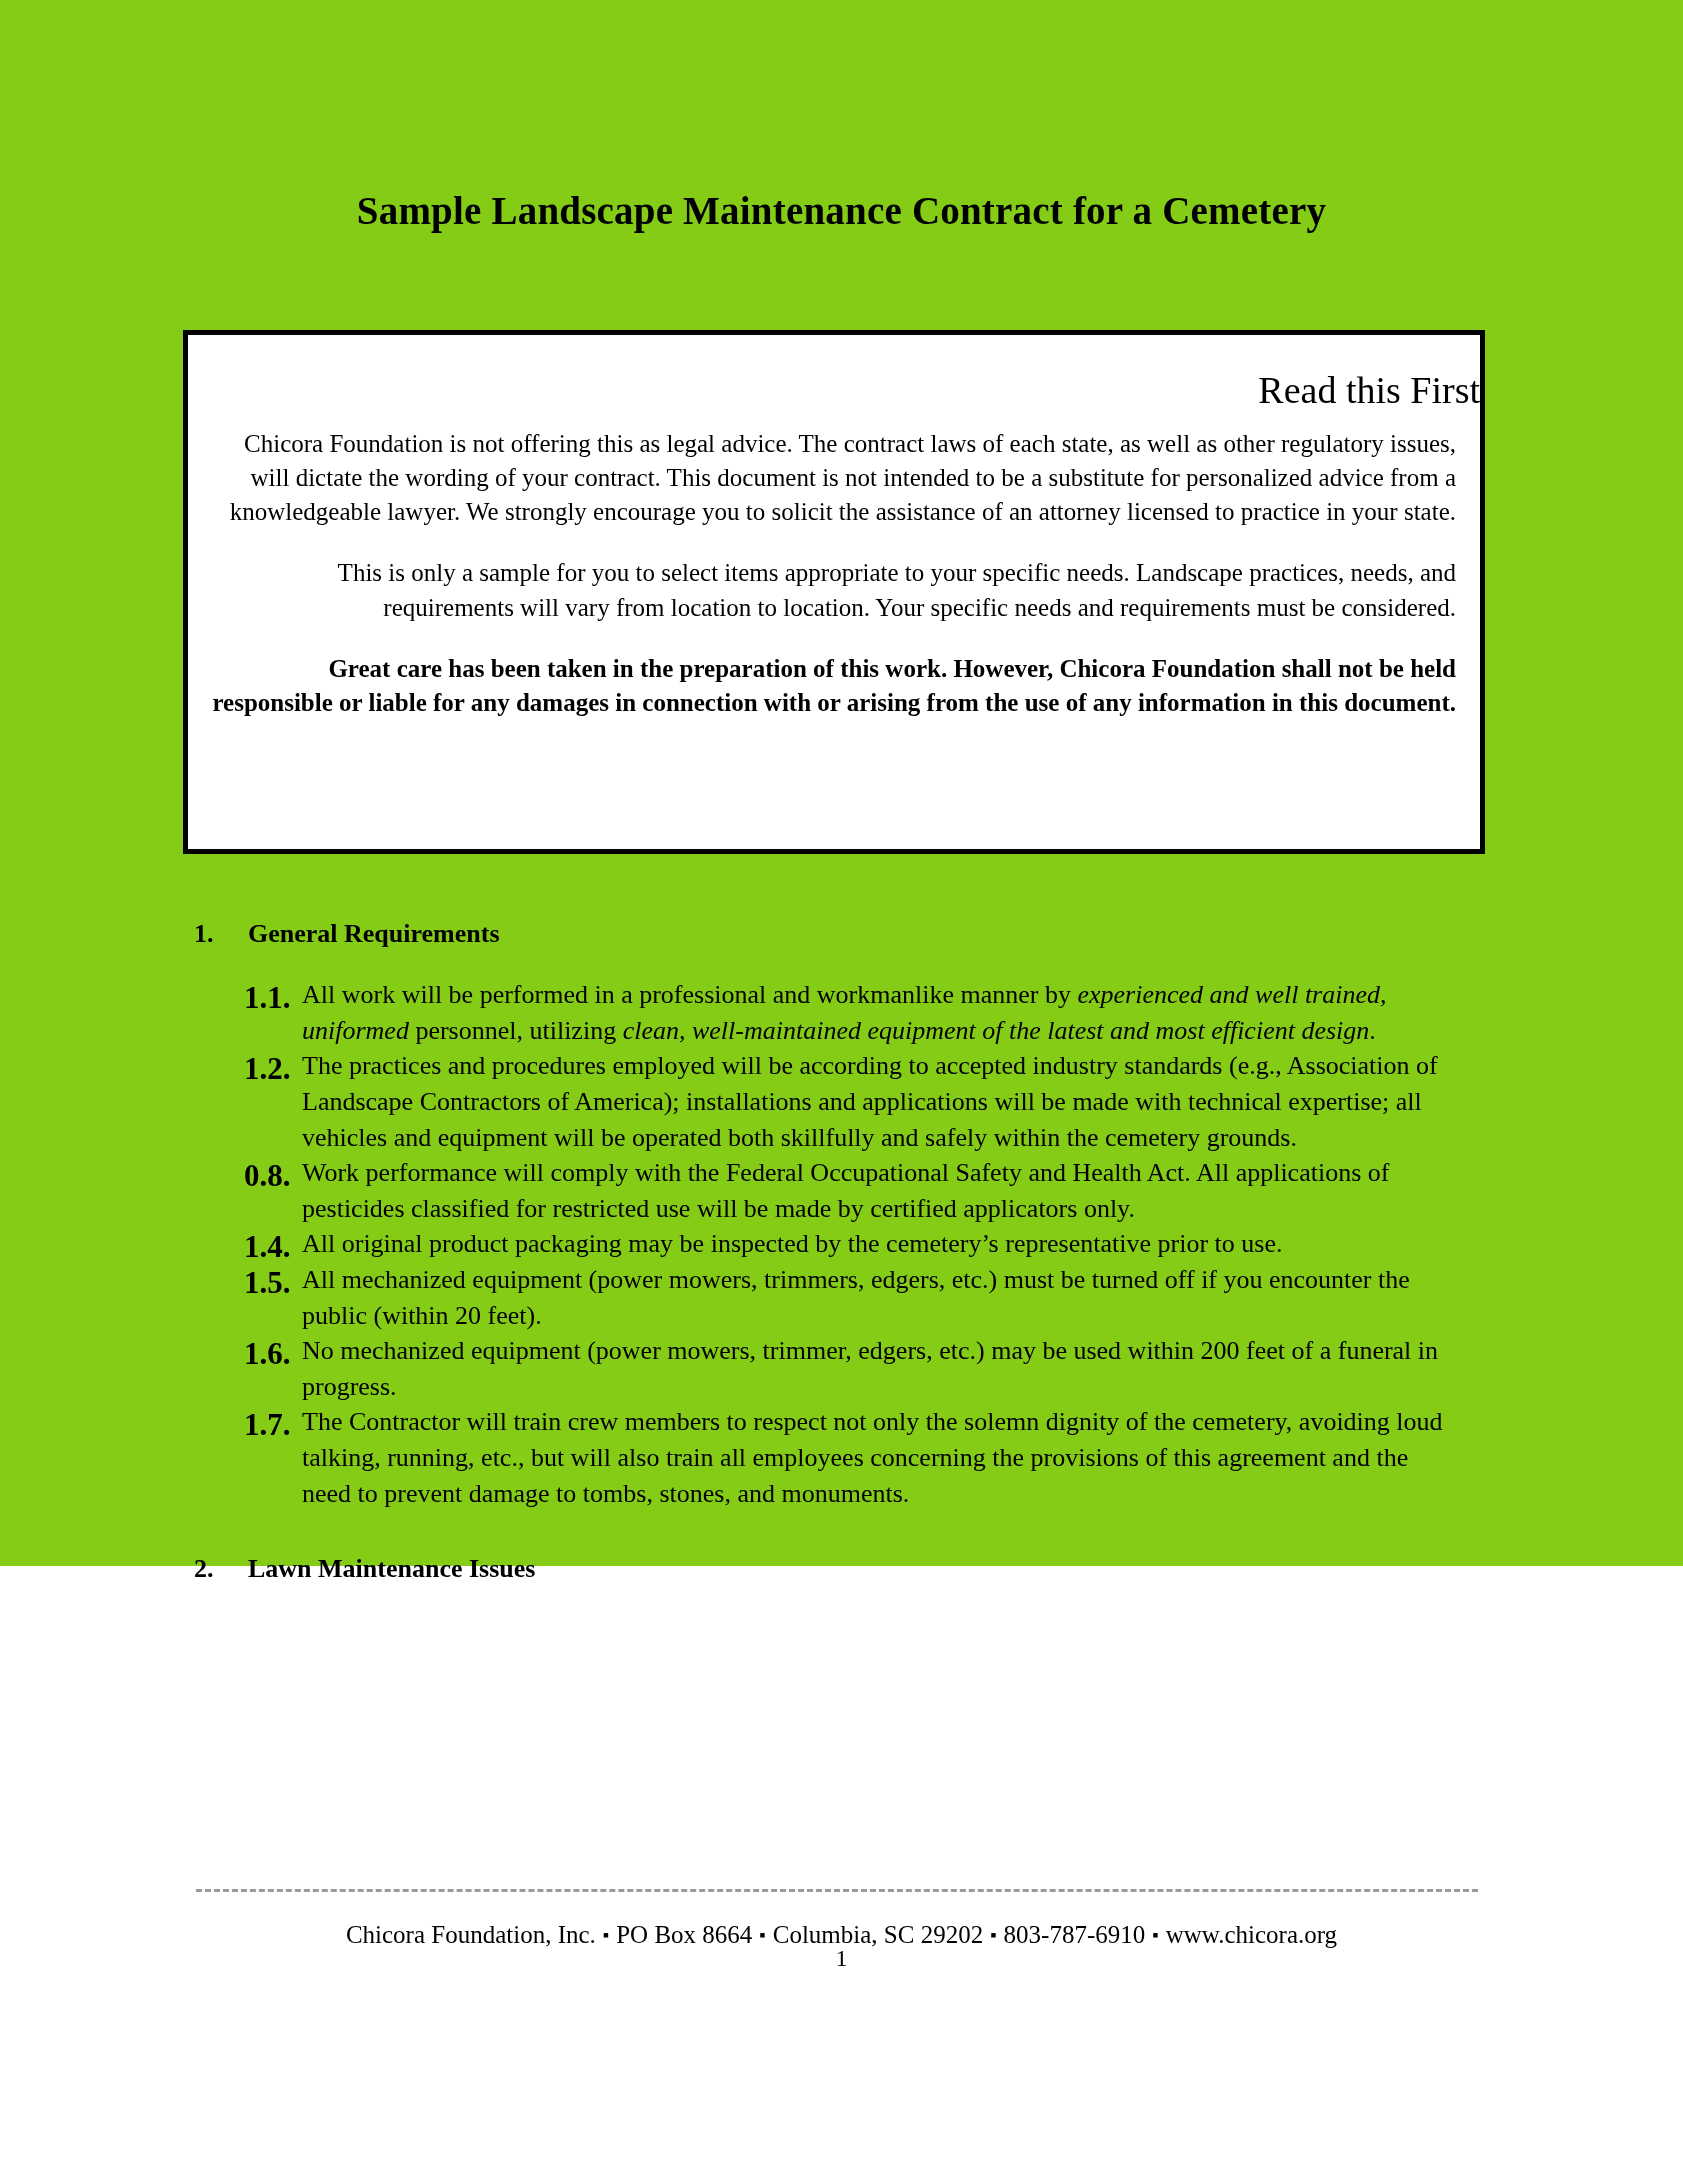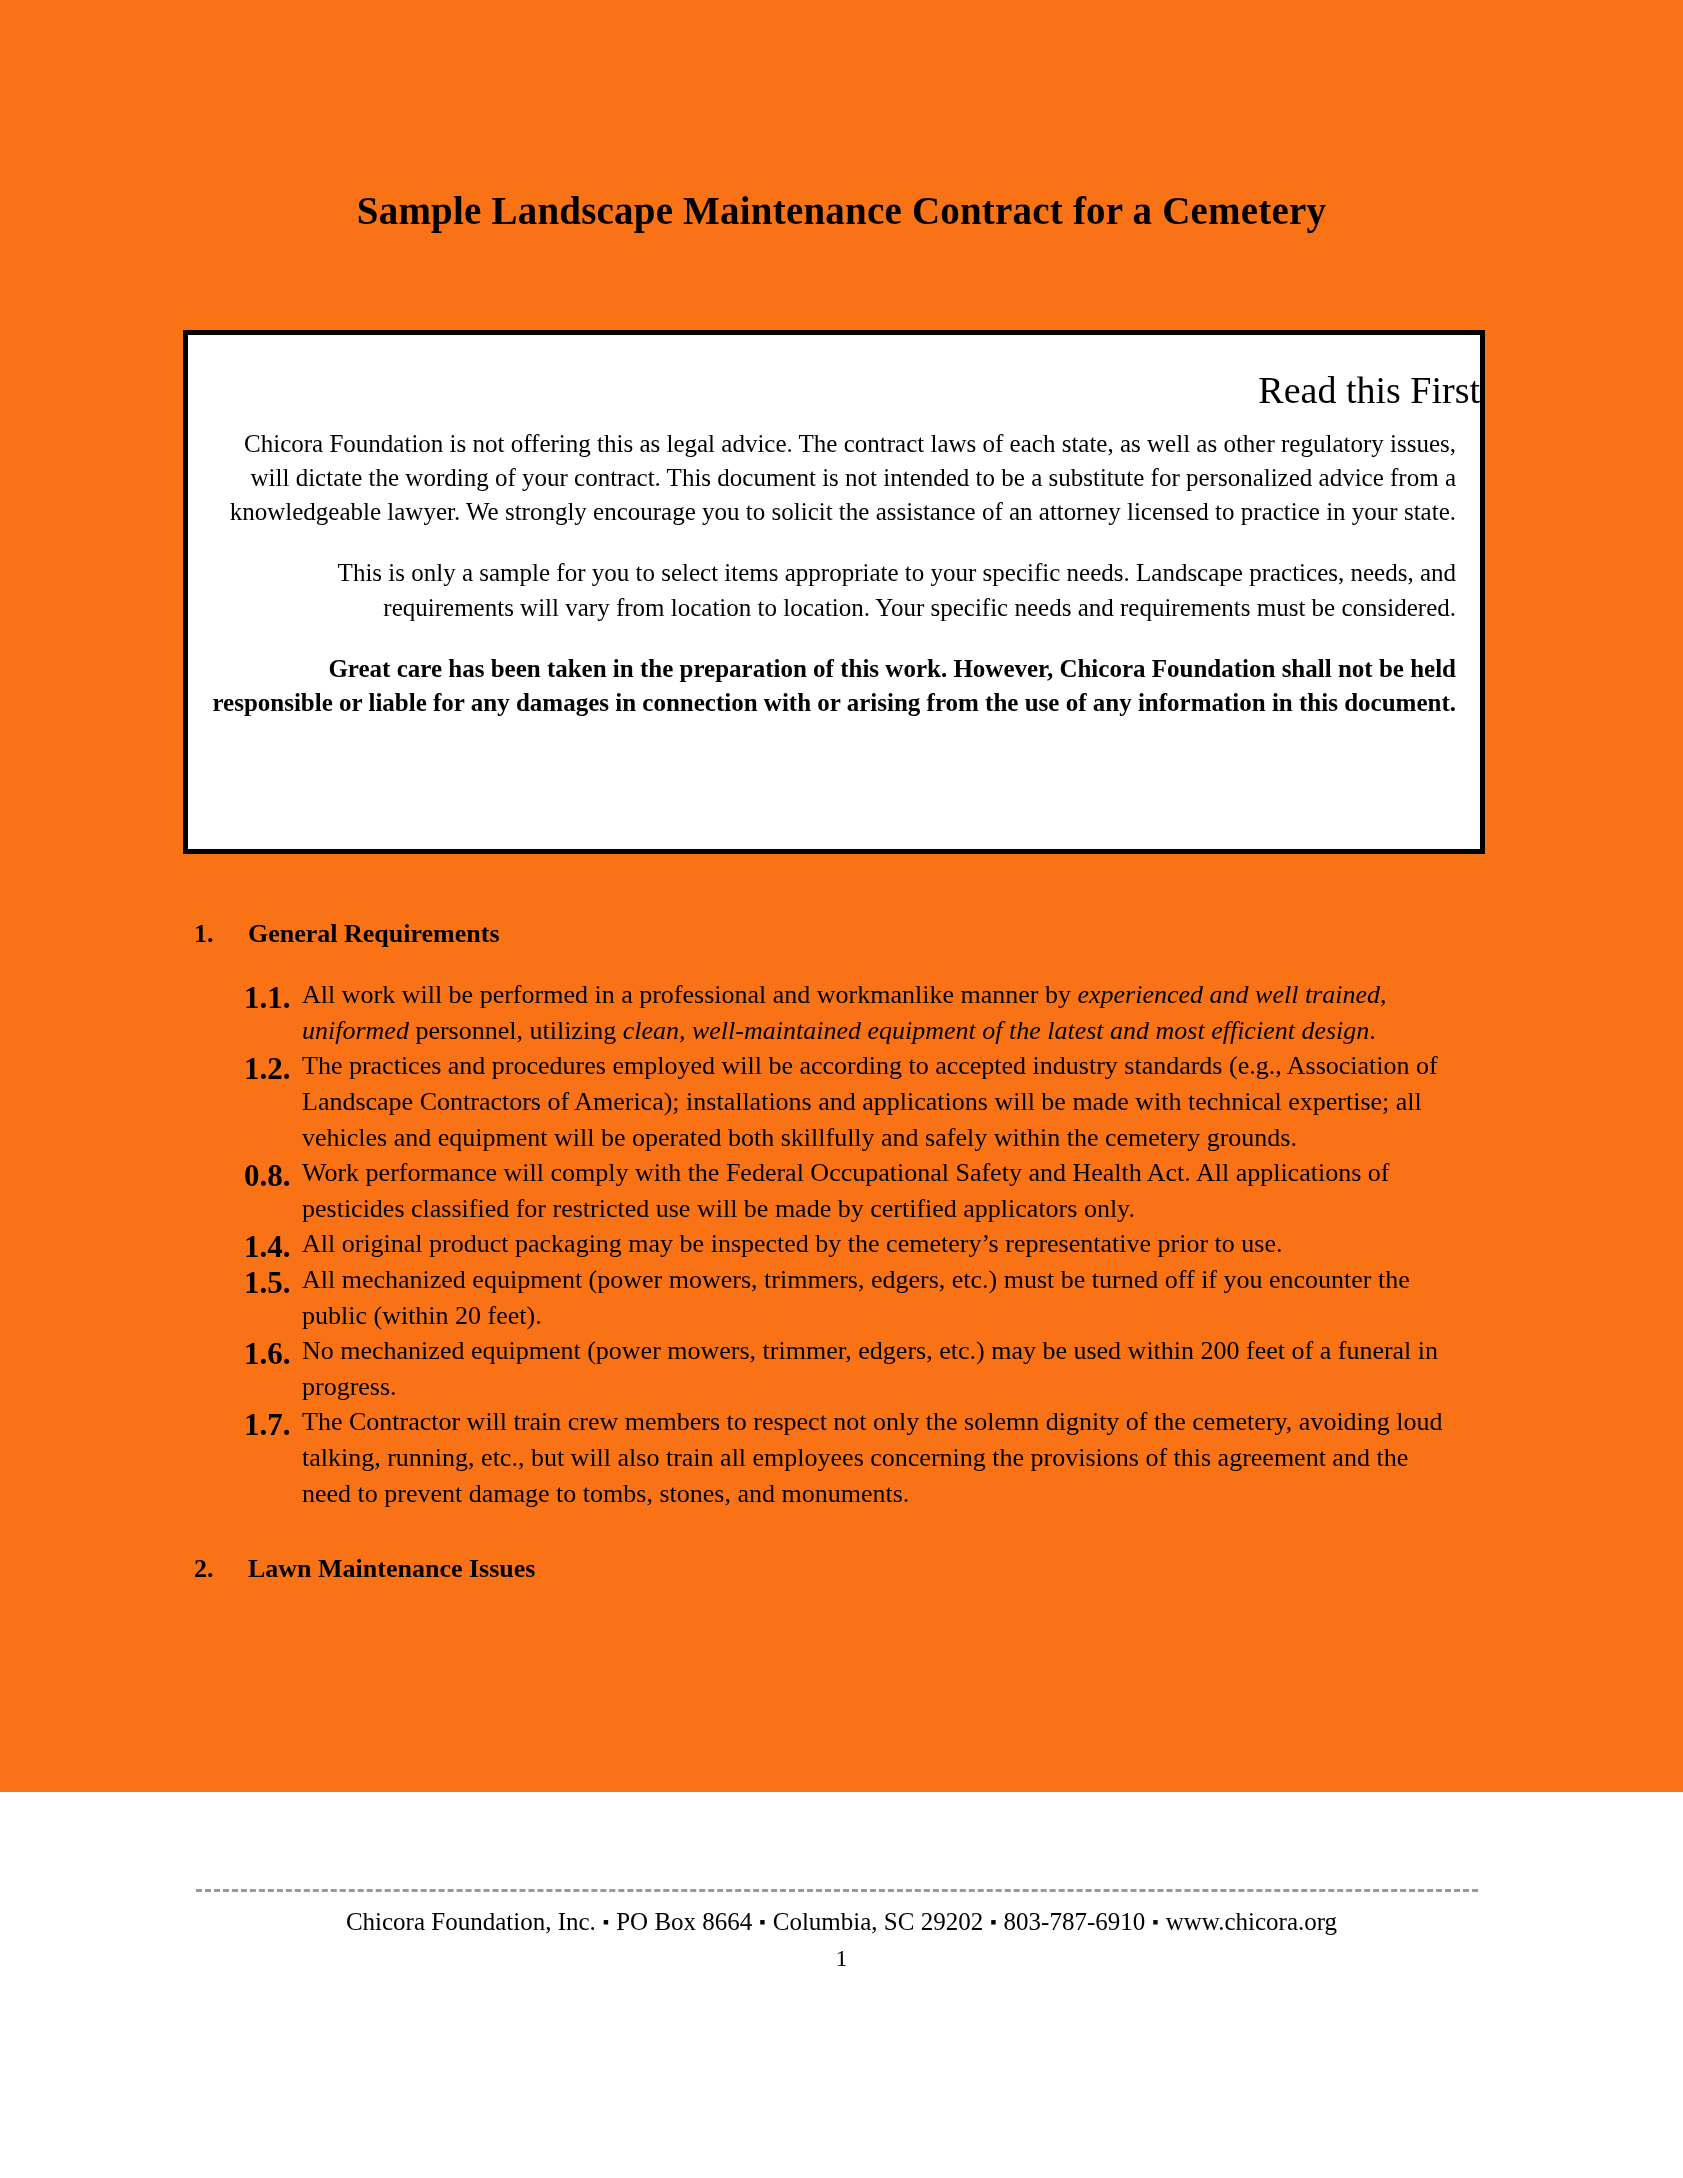--- a/index.html
+++ b/index.html
@@ -15,22 +15,22 @@
     font-family: "Liberation Serif", "DejaVu Serif", serif;
     color: #000000;
     overflow: hidden;
   }
 
   .page {
     position: absolute;
     left: 0;
     top: 0;
     width: 1683px;
-    height: 1792px;
-    background: #f97316;
+    height: 1566px;
+    background: #84cc16;
   }
 
   
   .doc-title {
     position: absolute;
     left: 0;
     top: 188px;
     width: 1683px;
     text-align: center;
     font-size: 39px;
@@ -129,21 +129,21 @@
   .footer-rule {
     position: absolute;
     left: 196px;
     top: 0;
     width: 1282px;
     border-top: 3px dashed #9a9a9a;
   }
   .footer-text {
     position: absolute;
     left: 0;
-    top: 17px;
+    top: 30px;
     width: 1683px;
     text-align: center;
     font-size: 25px;
     line-height: 1.3;
   }
   .footer-sep {
     padding: 0 7px;
     font-size: 18px;
     vertical-align: 2px;
   }

